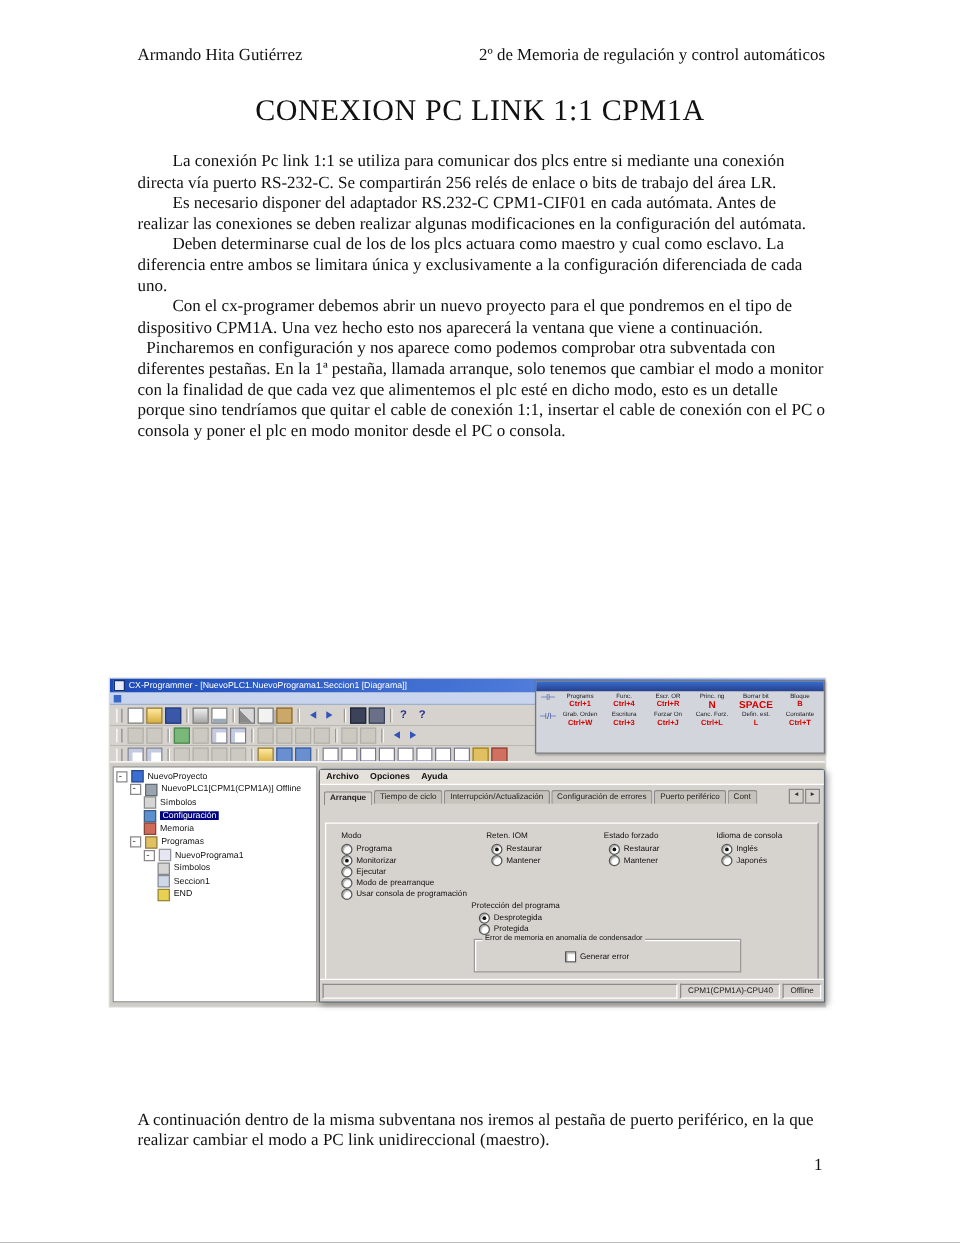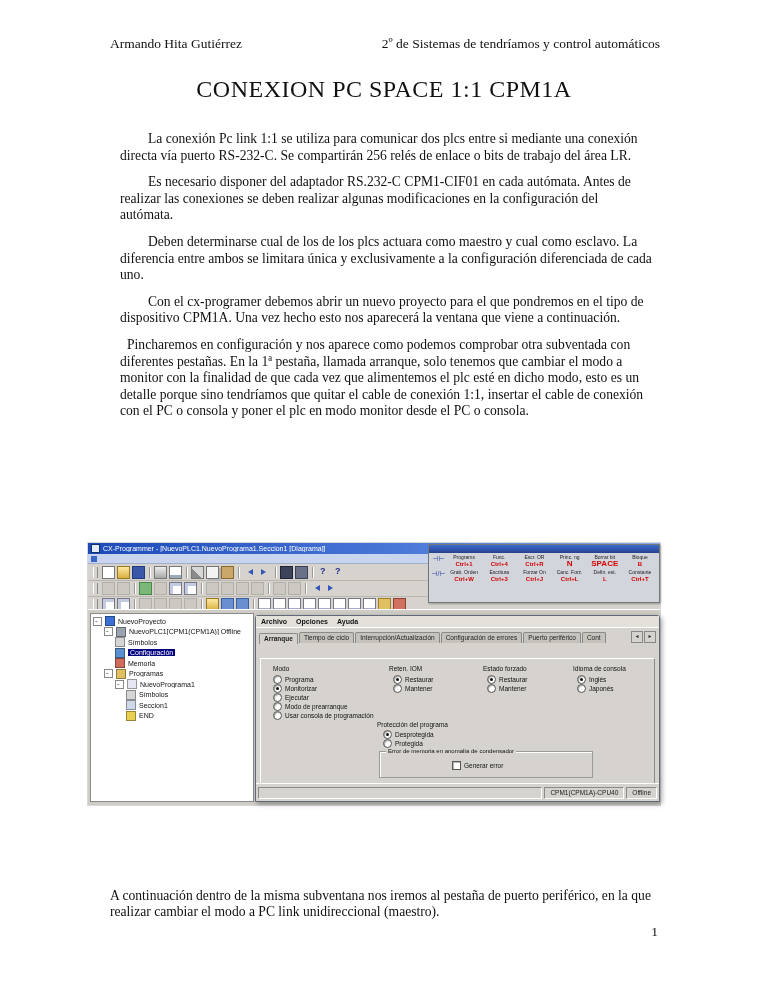--- a/index.html
+++ b/index.html
@@ -6,21 +6,21 @@
   .page{position:relative;width:768px;height:994px;background:#fff;margin:0 auto;
         font-family:"Liberation Serif", serif;color:#111;overflow:hidden;}
 
   
   .hdr{position:absolute;left:110px;right:108px;top:36px;display:flex;
        justify-content:space-between;font-size:13.5px;gap:13px;}
   .doc-title{position:absolute;left:0;right:0;top:76px;text-align:center;
        font-size:24px;letter-spacing:.5px;font-weight:normal;margin:0;}
   .body-text{position:absolute;left:110px;top:121px;width:553px;
        font-size:13.6px;line-height:16.6px;}
-  .body-text p{margin:10px;}
+  .body-text p{margin:0;}
   .ind{text-indent:28px;}
   .ind-sm{text-indent:7px;}
   .sect{margin:26px 0 26px 0 !important;}
   .closing{position:absolute;left:110px;top:874px;width:556px;
        font-size:13.6px;line-height:16.6px;}
   .pageno{position:absolute;right:110px;top:924px;font-size:13.5px;}
 
   
   .shot{position:absolute;left:88px;top:543px;width:572px;height:262px;
         background:#d6d3ce;font-family:"Liberation Sans", sans-serif;
@@ -131,24 +131,24 @@
   .st-cell{height:10px;line-height:10px;border:1px solid;border-color:#8a8a8a #fff #fff #8a8a8a;
        font-size:6.5px;padding:0 5px;color:#1a1a1a;white-space:nowrap;}
 </style>
 </head>
 <body>
 
 <div class="page">
 
   <div class="hdr">
     <span>Armando Hita Gutiérrez</span>
-    <span>2º de Sistemas de tendríamos y control automáticos</span>
+    <span>2º de Memoria de regulación y control automáticos</span>
   </div>
 
-  <h1 class="doc-title">CONEXION PC SPACE 1:1 CPM1A</h1>
+  <h1 class="doc-title">CONEXION PC LINK 1:1 CPM1A</h1>
 
   <div class="body-text">
     <p class="ind">La conexión Pc link 1:1 se utiliza para comunicar dos plcs entre si mediante una conexión directa vía puerto RS-232-C. Se compartirán 256 relés de enlace o bits de trabajo del área LR.</p>
     <p class="ind">Es necesario disponer del adaptador RS.232-C CPM1-CIF01  en cada autómata. Antes de realizar las conexiones se deben realizar algunas modificaciones en la configuración del autómata.</p>
     <p class="ind">Deben determinarse cual de los de los plcs actuara como maestro y cual como esclavo. La diferencia entre ambos se limitara única y exclusivamente a la configuración diferenciada de cada uno.</p>
     <p class="ind">Con el cx-programer debemos abrir un nuevo proyecto para el que pondremos en el tipo de dispositivo CPM1A. Una vez hecho esto nos aparecerá la ventana que viene a continuación.</p>
     <p class="ind-sm">Pincharemos en configuración y nos aparece como podemos comprobar otra subventada con diferentes pestañas. En la 1ª pestaña, llamada arranque, solo tenemos que cambiar el modo a monitor con la finalidad de que cada vez que alimentemos el plc esté en dicho modo, esto es un detalle porque sino tendríamos que quitar el cable de conexión 1:1, insertar el cable de conexión con el PC o consola y poner el plc en modo monitor desde el PC o consola.</p>
   </div>
 
   <div class="shot">

